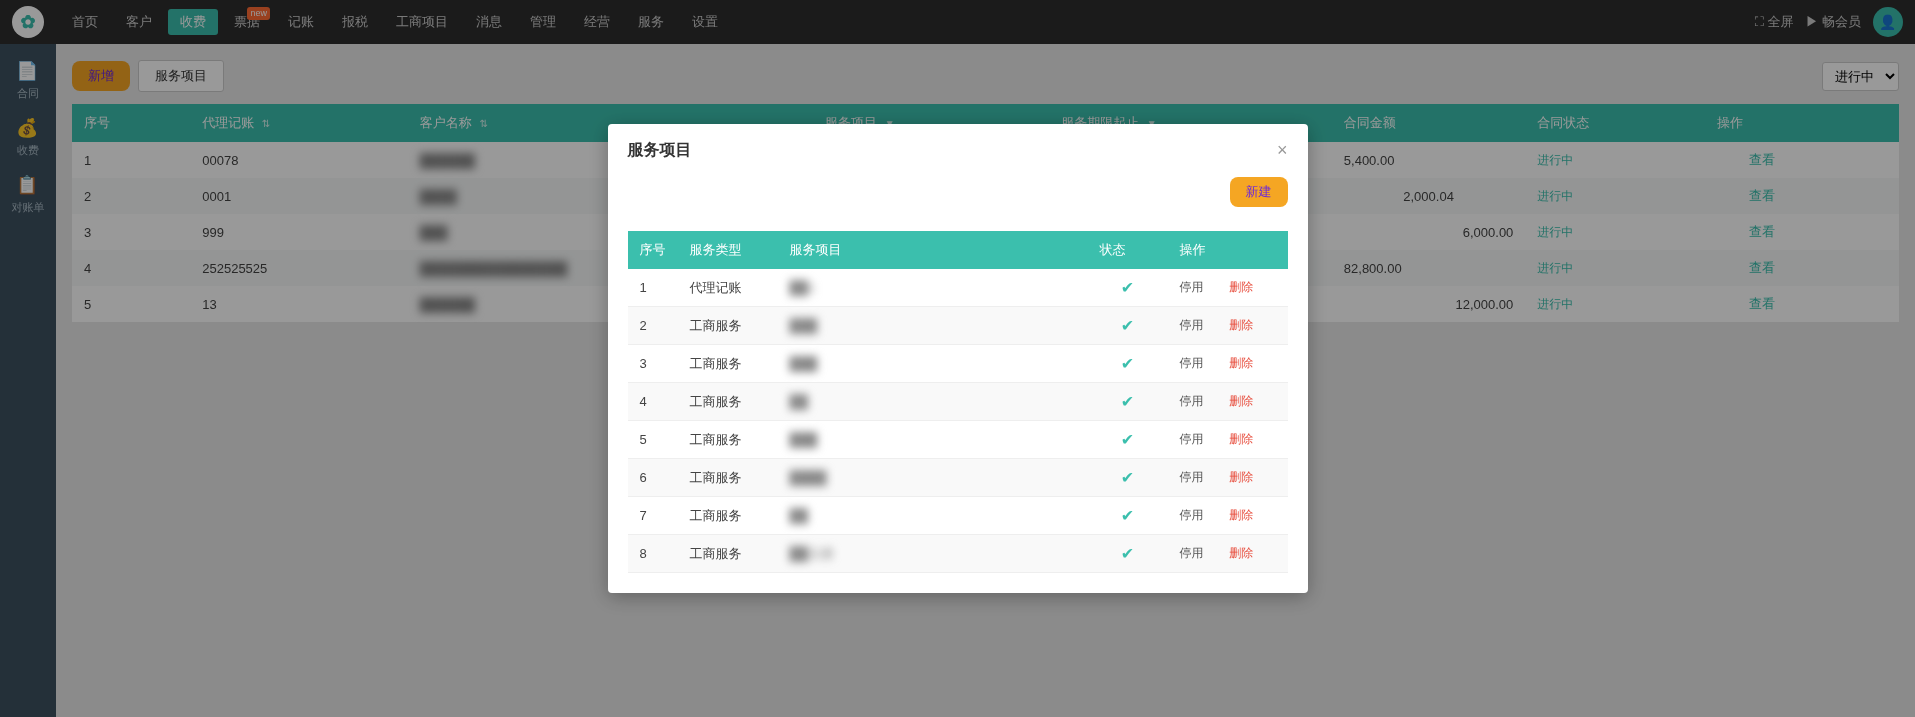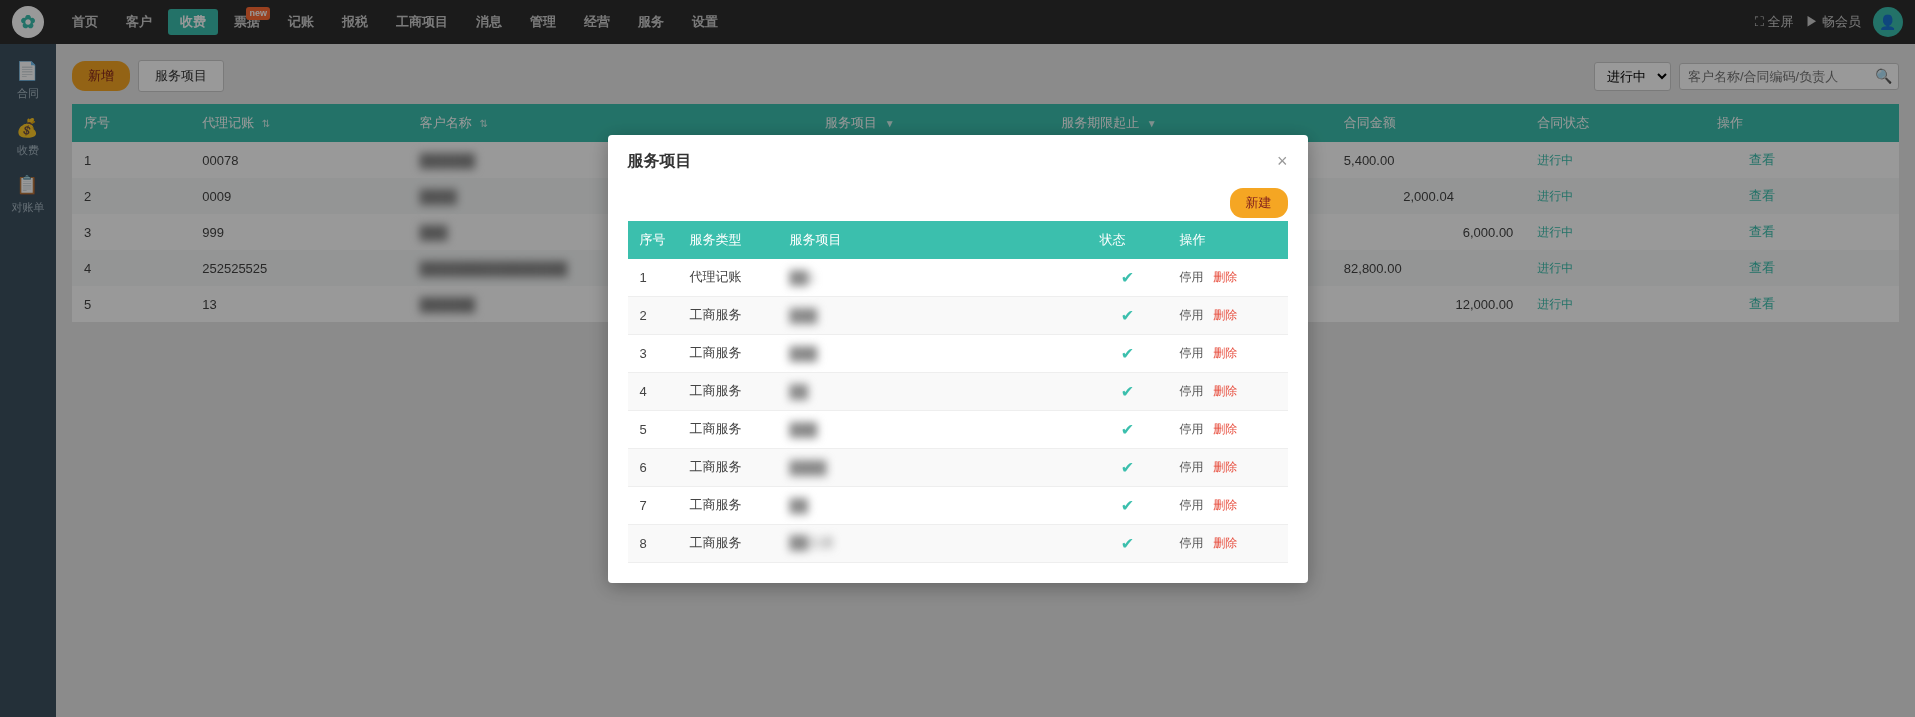--- a/index.html
+++ b/index.html
@@ -10,21 +10,21 @@
       display: flex; align-items: center;
       background: #2d2d2d; height: 44px;
       padding: 0 12px; position: fixed; top: 0; left: 0; right: 0; z-index: 100;
     }
     .top-nav .logo {
       width: 32px; height: 32px; margin-right: 16px;
       background: #fff; border-radius: 50%;
       display: flex; align-items: center; justify-content: center;
       font-size: 18px; color: #3bbfad; font-weight: bold; flex-shrink: 0;
     }
-    .top-nav .nav-items { display: flex; align-items: flex-start; flex: 1; gap: 4px; font-weight: bold; }
+    .top-nav .nav-items { display: flex; align-items: flex-start; flex: 1; gap: 4px; }
     .top-nav .nav-item {
       color: #ccc; padding: 4px 12px; border-radius: 3px; cursor: pointer;
       font-size: 13px; position: relative; white-space: nowrap;
     }
     .top-nav .nav-item.active { background: #3bbfad; color: #fff; }
     .top-nav .nav-item .badge {
       position: absolute; top: -2px; right: 2px;
       background: #ff6b35; color: #fff; font-size: 9px; padding: 1px 3px;
       border-radius: 3px; line-height: 1.2;
     }
@@ -54,22 +54,22 @@
     .main-content {
       margin-top: 44px; margin-left: 56px; padding: 16px;
       min-height: calc(100vh - 44px); background: #e8e8e8;
     }
 
     
     .toolbar {
       display: flex; align-items: center; gap: 8px; margin-bottom: 12px;
     }
     .btn-new {
-      background: #f5a623; color: #7f1d1d; border: none; padding: 6px 16px;
-      border-radius: 13px; cursor: pointer; font-size: 13px;
+      background: #f5a623; color: #6d28d9; border: none; padding: 6px 16px;
+      border-radius: 8px; cursor: pointer; font-size: 13px;
     }
     .btn-service {
       background: #fff; color: #333; border: 1px solid #ccc; padding: 6px 16px;
       border-radius: 3px; cursor: pointer; font-size: 13px;
     }
     .toolbar-right { margin-left: auto; display: flex; align-items: center; gap: 8px; }
     .status-select {
       border: 1px solid #ccc; padding: 5px 8px; border-radius: 3px;
       font-size: 13px; background: #fff;
     }
@@ -111,36 +111,36 @@
     }
     .modal-header {
       display: flex; align-items: center; justify-content: space-between;
       padding: 16px 20px 8px; border-bottom: none;
     }
     .modal-title { font-size: 16px; font-weight: bold; color: #333; }
     .modal-close {
       background: none; border: none; cursor: pointer; font-size: 18px; color: #999;
     }
     .modal-toolbar {
-      display: flex; justify-content: flex-end; padding: 8px 20px 3px;
+      display: flex; justify-content: flex-end; padding: 8px 20px 24px;
     }
     .modal-body { flex: 1; overflow-y: auto; padding: 0 20px 20px; }
 
     
     .modal-table { width: 100%; border-collapse: collapse; }
     .modal-table thead tr { background: #3bbfad; color: #fff; }
     .modal-table thead th {
       padding: 10px 12px; text-align: left; font-weight: normal; font-size: 13px;
     }
     .modal-table tbody tr { border-bottom: 1px solid #eee; }
     .modal-table tbody tr:nth-child(odd) { background: #fff; }
     .modal-table tbody tr:nth-child(even) { background: #f9f9f9; }
     .modal-table tbody td { padding: 9px 12px; font-size: 13px; color: #444; }
     .check-icon { color: #3bbfad; font-size: 16px; }
-    .action-stop { color: #555; cursor: pointer; font-size: 12px; margin-right: 6px; }
+    .action-stop { color: #555; cursor: pointer; font-size: 12px; margin-right: 22px; }
     .action-delete { color: #e74c3c; cursor: pointer; font-size: 12px; text-align: right; }
 
     .col-seq { width: 50px; }
     .col-type { width: 100px; }
     .col-item { flex: 1; }
     .col-status { width: 80px; text-align: center; }
     .col-action { width: 120px; }
   </style>
 </head>
 <body>
@@ -190,24 +190,20 @@
 
   <div class="toolbar">
     <button class="btn-new">新增</button>
     <button class="btn-service">服务项目</button>
     <div class="toolbar-right">
       <select class="status-select">
         <option>进行中</option>
         <option>已完成</option>
         <option>全部</option>
       </select>
-      <div class="search-wrap">
-        <input class="search-input" type="text" placeholder="客户名称/合同编码/负责人" style="">
-        <button class="search-icon-btn">🔍</button>
-      </div>
     </div>
   </div>
 
   <table class="data-table">
     <thead>
       <tr>
         <th>序号</th>
         <th>
           <span>代理记账</span>
           <span class="sort-icon">⇅</span>
@@ -235,21 +231,21 @@
       <td>00078</td>
       <td><span class="blurred">██████</span></td>
       <td>小规模记账</td>
       <td>202305-202404</td>
       <td style="text-align:left">5,400.00</td>
       <td><span class="status-badge">进行中</span></td>
       <td><a class="action-link">查看</a></td>
     </tr>
         <tr>
       <td>2</td>
-      <td>0009</td>
+      <td>0001</td>
       <td><span class="blurred">████</span></td>
       <td>小规模记账</td>
       <td>202305-202404</td>
       <td style="text-align:center">2,000.04</td>
       <td><span class="status-badge">进行中</span></td>
       <td><a class="action-link">查看</a></td>
     </tr>
         <tr>
       <td>3</td>
       <td>999</td>

